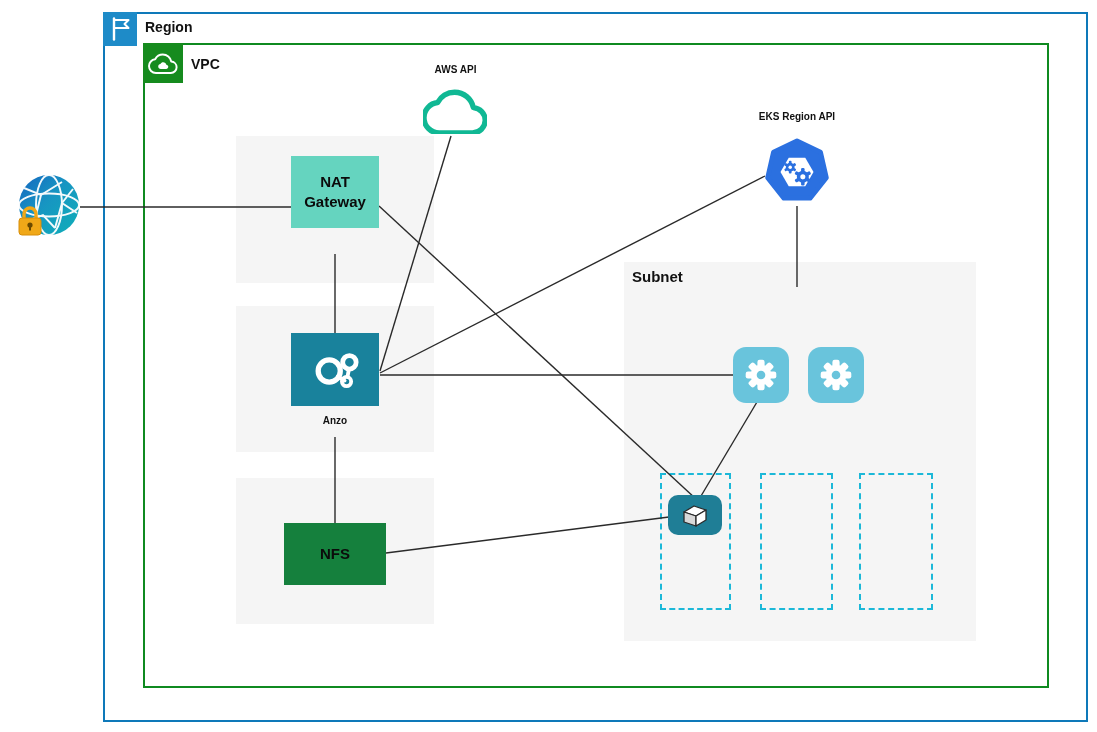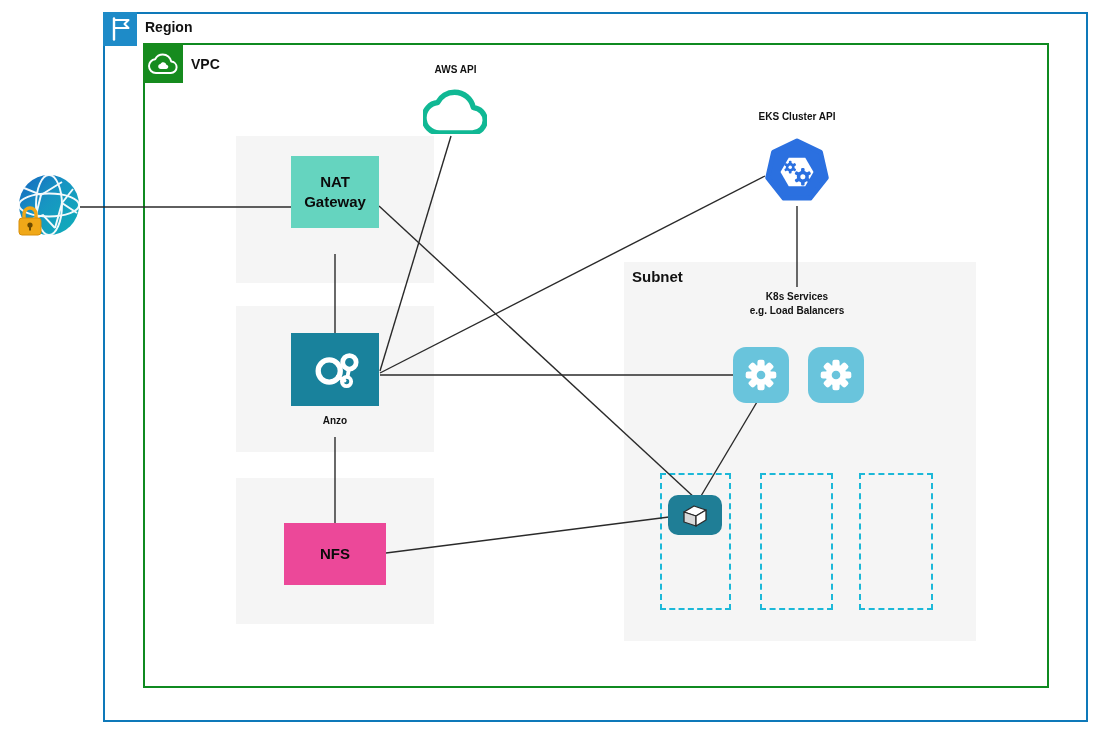--- a/index.html
+++ b/index.html
@@ -15,21 +15,21 @@
   .icon-chip{position:absolute;display:flex;align-items:center;justify-content:center;z-index:4;}
   .panel{position:absolute;background:#F5F5F5;z-index:0;}
   .subnet-label{position:absolute;font-size:15px;font-weight:700;z-index:3;}
   .node{
     position:absolute;display:flex;align-items:center;justify-content:center;
     font-size:15px;font-weight:700;color:#0b0b0b;text-align:center;z-index:10;
     white-space:pre-line;line-height:1.35;box-sizing:border-box;
   }
   .nat{background:#65D4BF;}
   .anzo{background:#19829C;}
-  .nfs{background:#ec4899;}
+  .nfs{background:#15803d;}
   .gear-box{background:#69C4DC;border-radius:13px;}
   .cube-box{background:#1F7E96;border-radius:10px;}
   .node-label{position:absolute;font-size:10px;font-weight:700;text-align:center;z-index:10;white-space:pre-line;line-height:1.35;}
   .ng-box{position:absolute;border:2px dashed #1CB8D8;box-sizing:border-box;z-index:1;background:transparent;}
   svg.overlay{position:absolute;left:0;top:0;z-index:5;pointer-events:none;}
   .icon-svg{display:block;}
 </style>
 </head>
 <body>
 
@@ -111,21 +111,21 @@
     </svg>
   </div>
 
   <div class="node-label" style="left:413px;top:63px;width:85px;">AWS API</div>
   <div class="abs" style="left:423px;top:80px;width:64px;height:54px;z-index:10;">
     <svg class="icon-svg" width="64" height="54" viewBox="0 0 64 54">
       <path transform="translate(1,2) scale(2.55)" fill="none" stroke="#10B894" stroke-width="2.1" stroke-linejoin="round" stroke-linecap="round" d="M19.35 10.04C18.67 6.59 15.64 4 12 4 9.11 4 6.6 5.64 5.35 8.04 2.34 8.36 0 10.91 0 14c0 3.31 2.69 6 6 6h13c2.76 0 5-2.24 5-5 0-2.64-2.05-4.78-4.65-4.96z"></path>
     </svg>
   </div>
 
-  <div class="node-label" style="left:727px;top:110px;width:140px;">EKS Cluster API</div>
+  <div class="node-label" style="left:727px;top:110px;width:140px;">EKS Region API</div>
   <div class="abs" style="left:763px;top:137px;width:68px;height:70px;z-index:10;">
     <svg class="icon-svg" width="68" height="70" viewBox="0 0 70 70">
       <polygon points="35,3 59.2,14.7 65.2,40.9 48.5,61.9 21.5,61.9 4.8,40.9 10.8,14.7" fill="#2B70E0" stroke="#2B70E0" stroke-width="5" stroke-linejoin="round"></polygon>
       <polygon points="52,35 43.5,49.7 26.5,49.7 18,35 26.5,20.3 43.5,20.3" fill="#fff"></polygon>
       <g fill="#2B70E0">
         <g transform="translate(41,40)">
           <rect x="-1.8" y="-9" width="3.6" height="18" rx="1.2"></rect>
           <rect x="-1.8" y="-9" width="3.6" height="18" rx="1.2" transform="rotate(60)"></rect>
           <rect x="-1.8" y="-9" width="3.6" height="18" rx="1.2" transform="rotate(120)"></rect>
           <circle cx="0" cy="0" r="6.2"></circle>
@@ -157,22 +157,20 @@
         <circle cx="42" cy="38" r="4.8" stroke-width="4"></circle>
       </g>
     </svg>
   </div>
   <div class="node-label" style="left:291px;top:414px;width:88px;">Anzo</div>
 
   <div class="node nfs" style="left:284px;top:523px;width:102px;height:62px;">
     <span>NFS</span>
   </div>
 
-  <div class="node-label" style="left:672px;top:290px;width:250px;">K8s Services
-e.g. Load Balancers</div>
   <div class="node gear-box" style="left:733px;top:347px;width:56px;height:56px;">
     <svg class="icon-svg" width="36" height="36" viewBox="0 0 40 40">
       <g fill="#fff">
         <rect x="16" y="3" width="8" height="34" rx="2.5"></rect>
         <rect x="16" y="3" width="8" height="34" rx="2.5" transform="rotate(45 20 20)"></rect>
         <rect x="16" y="3" width="8" height="34" rx="2.5" transform="rotate(90 20 20)"></rect>
         <rect x="16" y="3" width="8" height="34" rx="2.5" transform="rotate(135 20 20)"></rect>
         <circle cx="20" cy="20" r="11.5"></circle>
       </g>
       <circle cx="20" cy="20" r="4.8" fill="#69C4DC"></circle>

